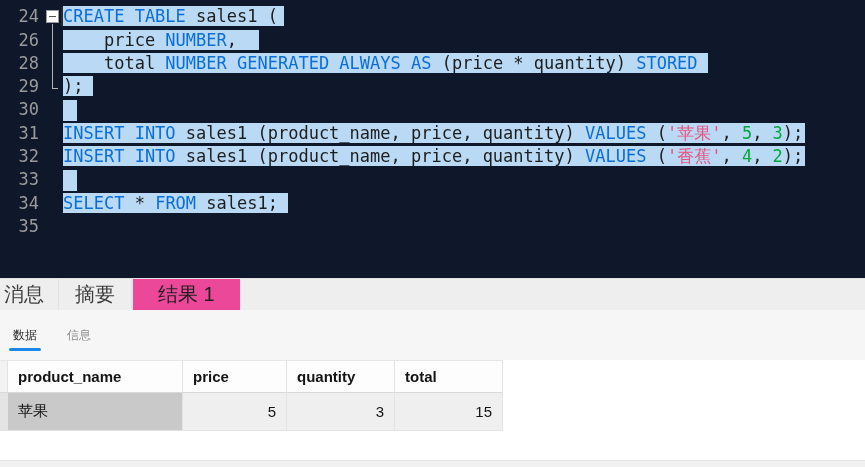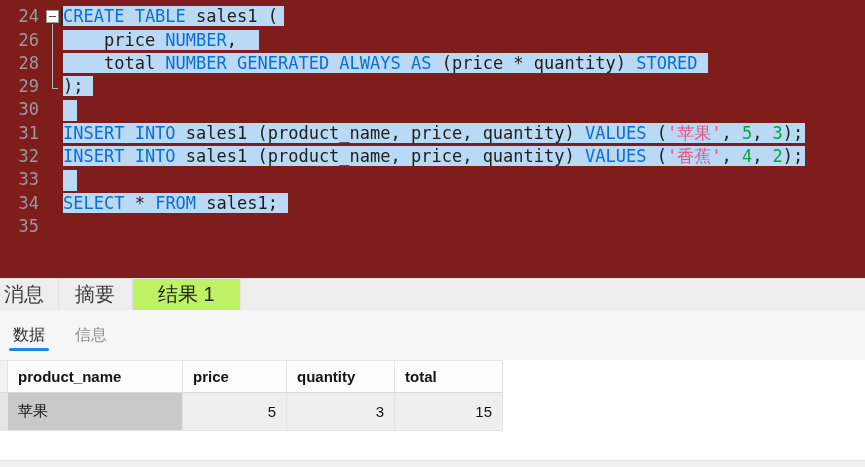--- a/index.html
+++ b/index.html
@@ -6,21 +6,21 @@
     --sel:#b9d9f4; --kw:#0a6ed8; --num:#00a83c; --str:#e8537f; --def:#1d1d1d;
     --accent:#1a86e8; --selcell:#c9c9c9; --selrow:#efefef;
   }
   *{box-sizing:border-box;}
   html,body{margin:0;padding:0;}
   body{width:865px;height:467px;overflow:hidden;background:#fff;
        font-family:"Liberation Sans",sans-serif;-webkit-font-smoothing:antialiased;}
   .app{position:relative;width:865px;height:467px;overflow:hidden;background:#fff;}
 
   
-  .editor{position:relative;height:278px;overflow:hidden;background:#7f1d1d;
+  .editor{position:relative;height:278px;overflow:hidden;background:#0f172a;
           font-family:"DejaVu Sans Mono","Liberation Mono",monospace;font-size:17px;}
   .lines{margin-top:-18px;}
   .line{display:flex;height:23.3px;line-height:23.3px;white-space:pre;}
   .lnum{width:44px;padding-right:5px;text-align:right;color:#9b9b9b;flex:none;}
   .fold{width:19px;flex:none;position:relative;}
   .code{position:relative;flex:1;}
   .hl{background:var(--sel);}
   .hl-empty{display:inline-block;width:14px;height:21px;vertical-align:middle;}
   .c-k{color:var(--kw);} .c-n{color:var(--num);} .c-s{color:var(--str);} .c-d{color:var(--def);}
   .caret{position:absolute;left:-2px;top:2px;width:2px;height:19px;background:#2b2b2b;}
@@ -29,27 +29,27 @@
   .stem-start{position:absolute;left:8px;top:19px;bottom:0;width:1px;background:#b4b4b4;}
   .stem-mid{position:absolute;left:8px;top:0;bottom:0;width:1px;background:#b4b4b4;}
   .stem-end{position:absolute;left:8px;top:0;height:14px;width:6px;
             border-left:1px solid #b4b4b4;border-bottom:1px solid #b4b4b4;}
 
   
   .tabbar{height:32px;background:#eeeeee;border-top:1px solid #e2e2e2;display:flex;align-items:stretch;}
   .tab{display:flex;align-items:center;padding:0 16px;font-size:20px;color:#3c3c3c;
        border-right:1px solid #e3e3e3;cursor:default;}
   .tab:first-child{padding:0 14px 0 4px;}
-  .tab.active{background:#bef264;color:#1f1f1f;border-left:1px solid #e6e6e6;
+  .tab.active{background:#ec4899;color:#1f1f1f;border-left:1px solid #e6e6e6;
               border-right:1px solid #e6e6e6;padding:0 25px;}
 
   
   .subbar{height:50px;background:#f6f6f6;display:flex;align-items:center;padding-left:13px;}
   .subtab{position:relative;height:100%;display:flex;align-items:center;
-          font-size:16px;color:#8f8f8f;margin-right:30px;cursor:default;}
+          font-size:12px;color:#8f8f8f;margin-right:30px;cursor:default;}
   .subtab.active{color:#2b2b2b;}
   .subtab.active::after{content:"";position:absolute;left:-4px;right:-4px;bottom:9px;height:3px;
                         background:var(--accent);border-radius:2px;}
 
   
   .grid{background:#fff;}
   .grow{display:flex;}
   .gcell{border-right:1px solid #e3e3e3;border-bottom:1px solid #e3e3e3;
          font-size:15px;color:#141414;padding:0 10px;display:flex;align-items:center;
          background:#fdfdfd;overflow:hidden;}

